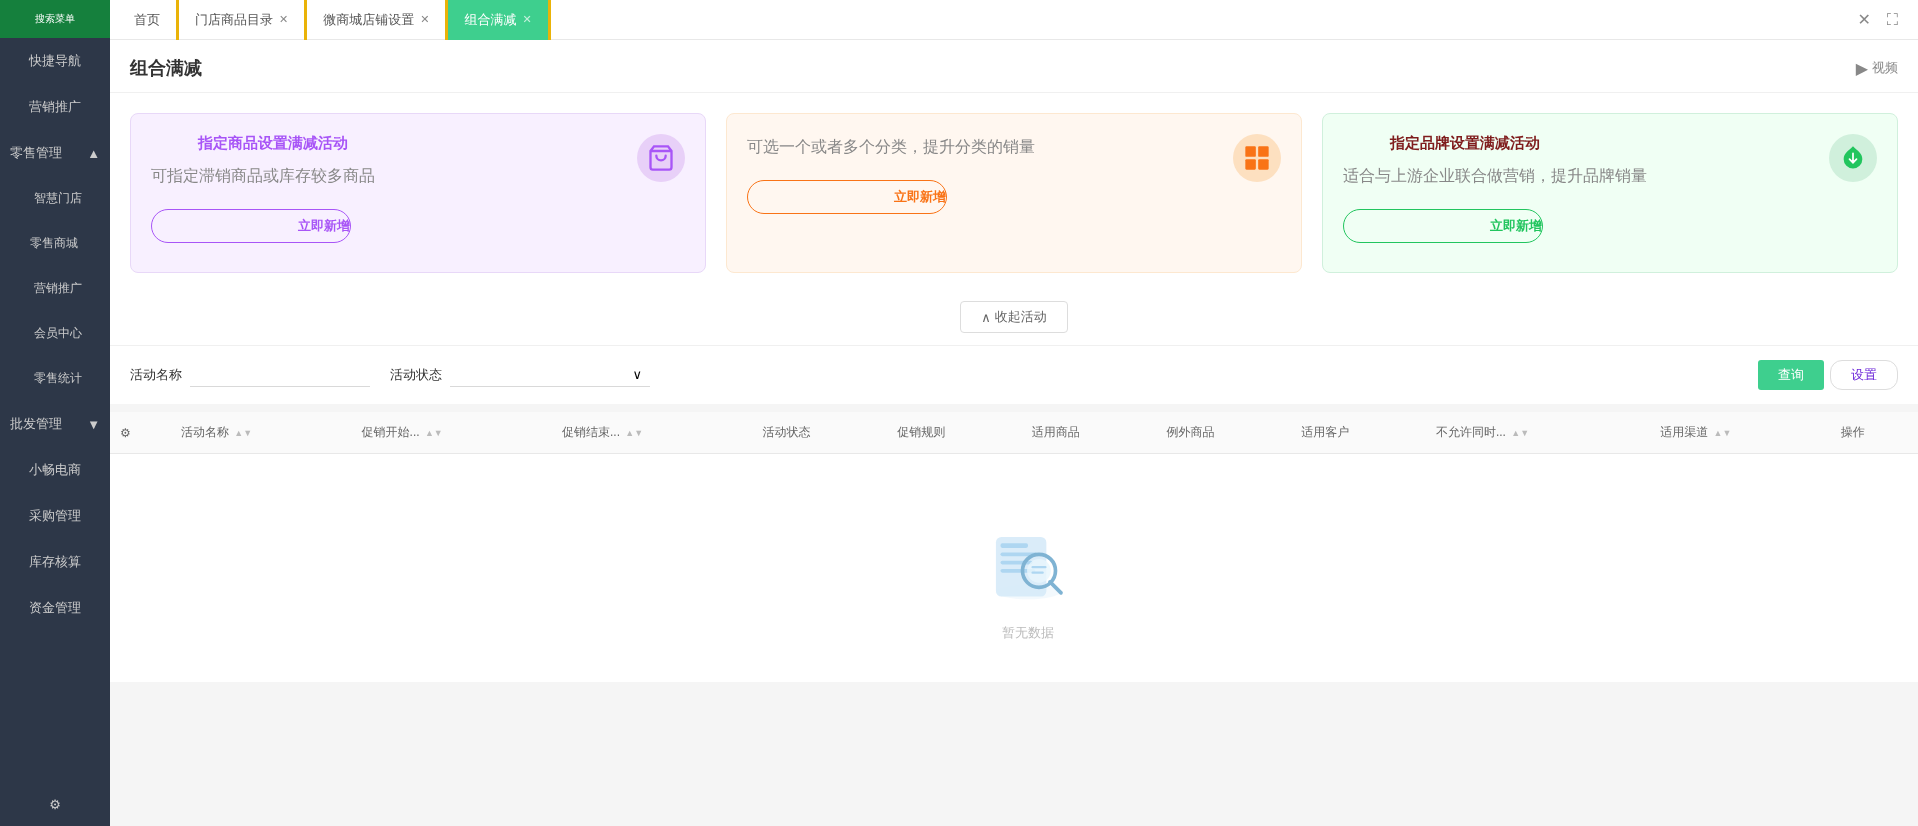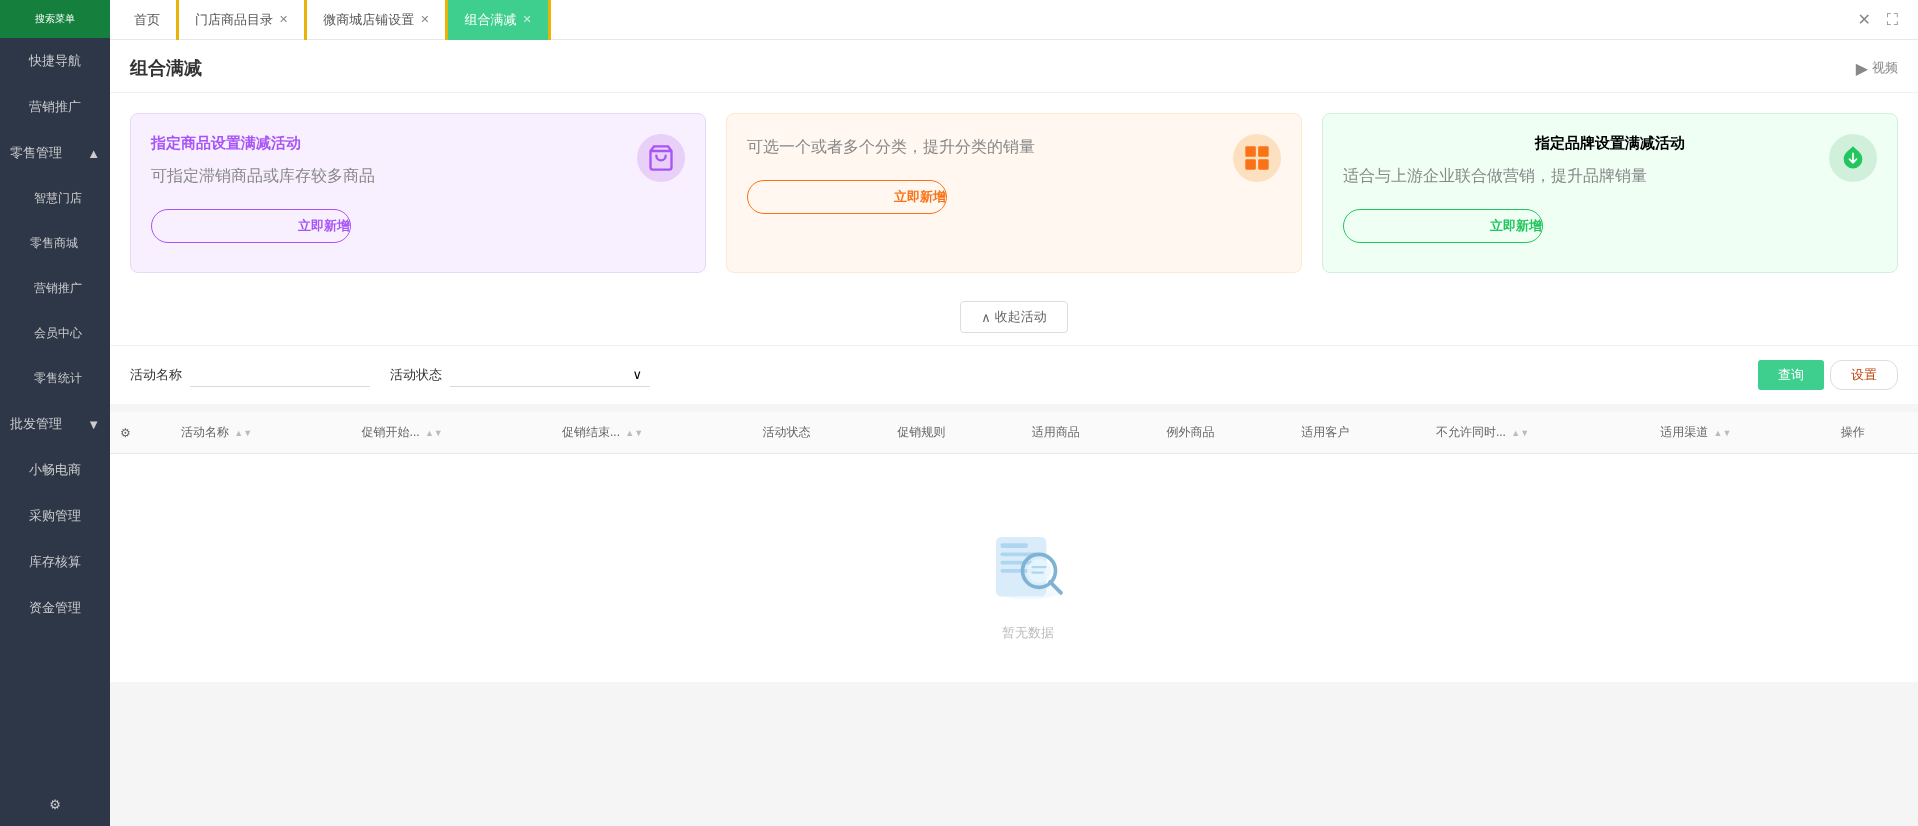--- a/index.html
+++ b/index.html
@@ -141,24 +141,25 @@
       min-height: 160px;
     }
     .card-purple { background: #f8f0ff; border: 1px solid #e8d8f8; }
     .card-orange { background: #fff7f0; border: 1px solid #fde8d0; }
     .card-green { background: #f0fff4; border: 1px solid #d0f0dc; }
 
     .card-title {
       font-size: 15px;
       font-weight: 600;
       margin-bottom: 10px;
+      margin-left: 47px;
     }
     .card-purple .card-title { color: #a855f7; }
     .card-orange .card-title { color: #f97316; }
-    .card-green .card-title { color: #000000; text-align: center; }
+    .card-green .card-title { color: #7f1d1d; }
 
     .card-desc {
       font-size: 16px;
       color: #888;
       line-height: 1.6;
       margin-bottom: 20px;
       font-family: Liberation Serif, serif;
     }
 
     .card-icon {
@@ -266,21 +267,21 @@
       background: #3ecf8e;
       color: #fff;
       border: none;
       padding: 6px 20px;
       border-radius: 3px;
       cursor: pointer;
       font-size: 13px;
     }
     .btn-settings {
       background: #fff;
-      color: #c2410c;
+      color: #6d28d9;
       border: 1px solid #ddd;
       padding: 5px 20px;
       border-radius: 12px;
       cursor: pointer;
       font-size: 13px;
     }
 
     
     .table-section {
       background: #fff;

